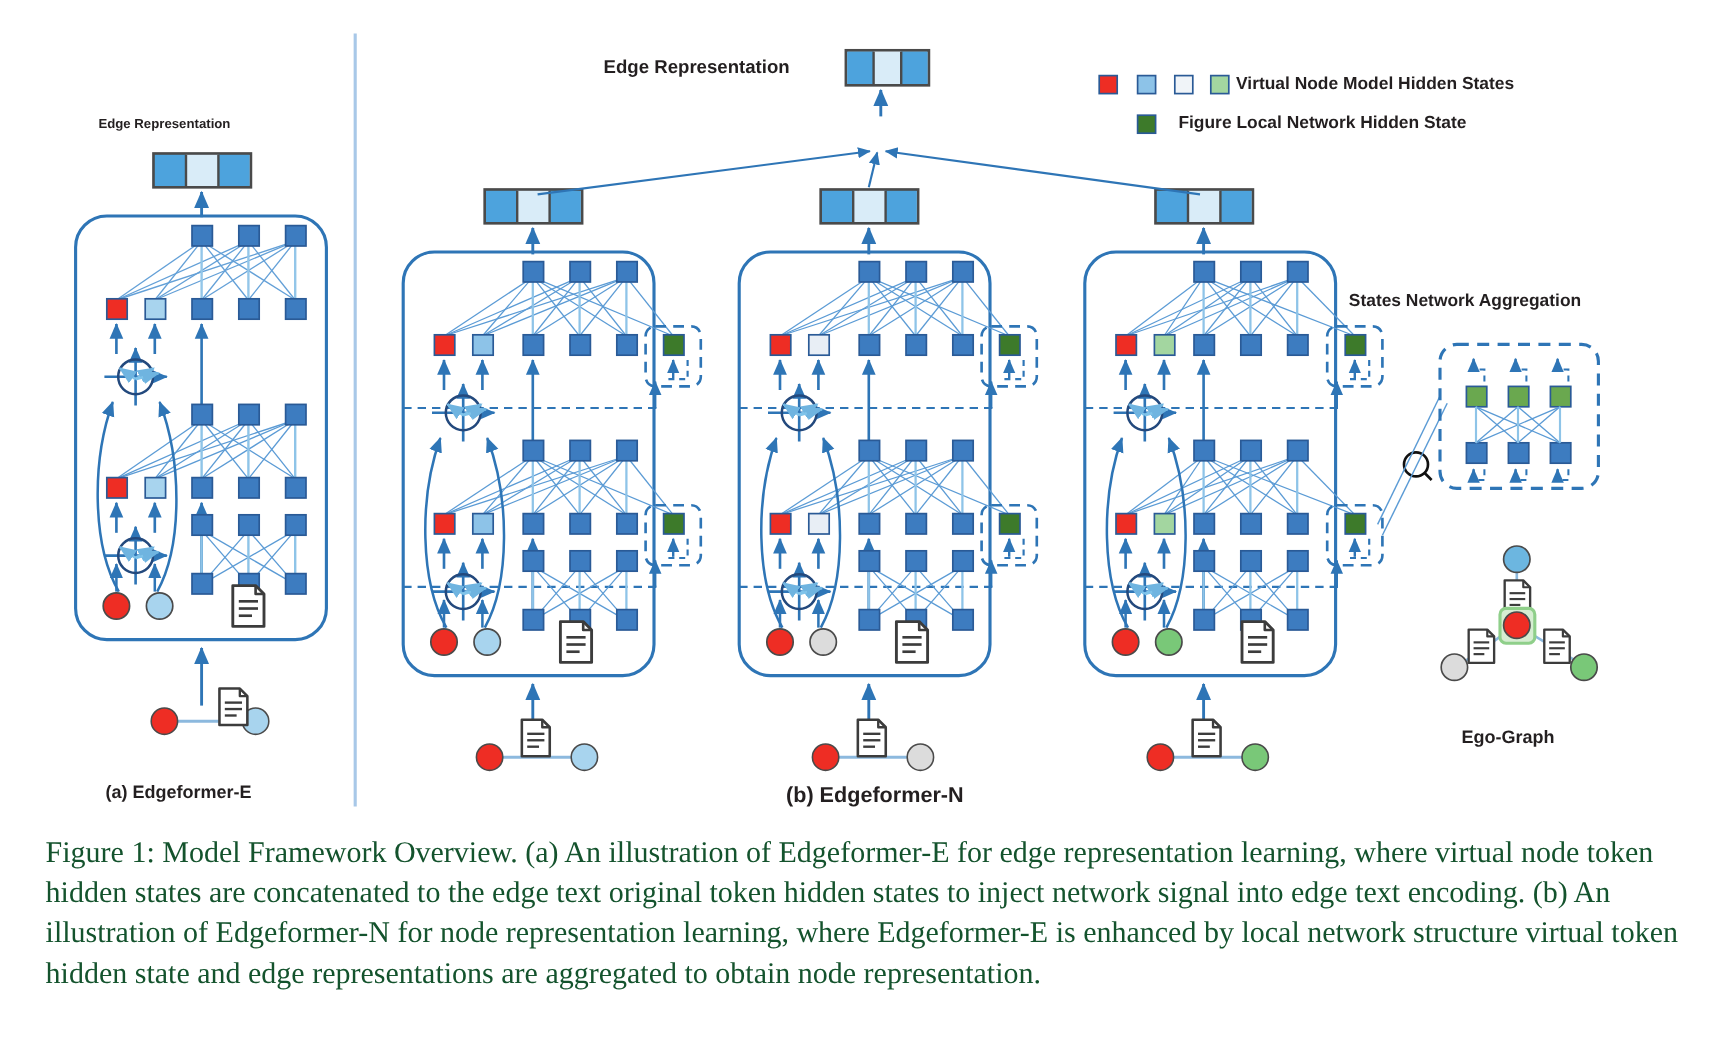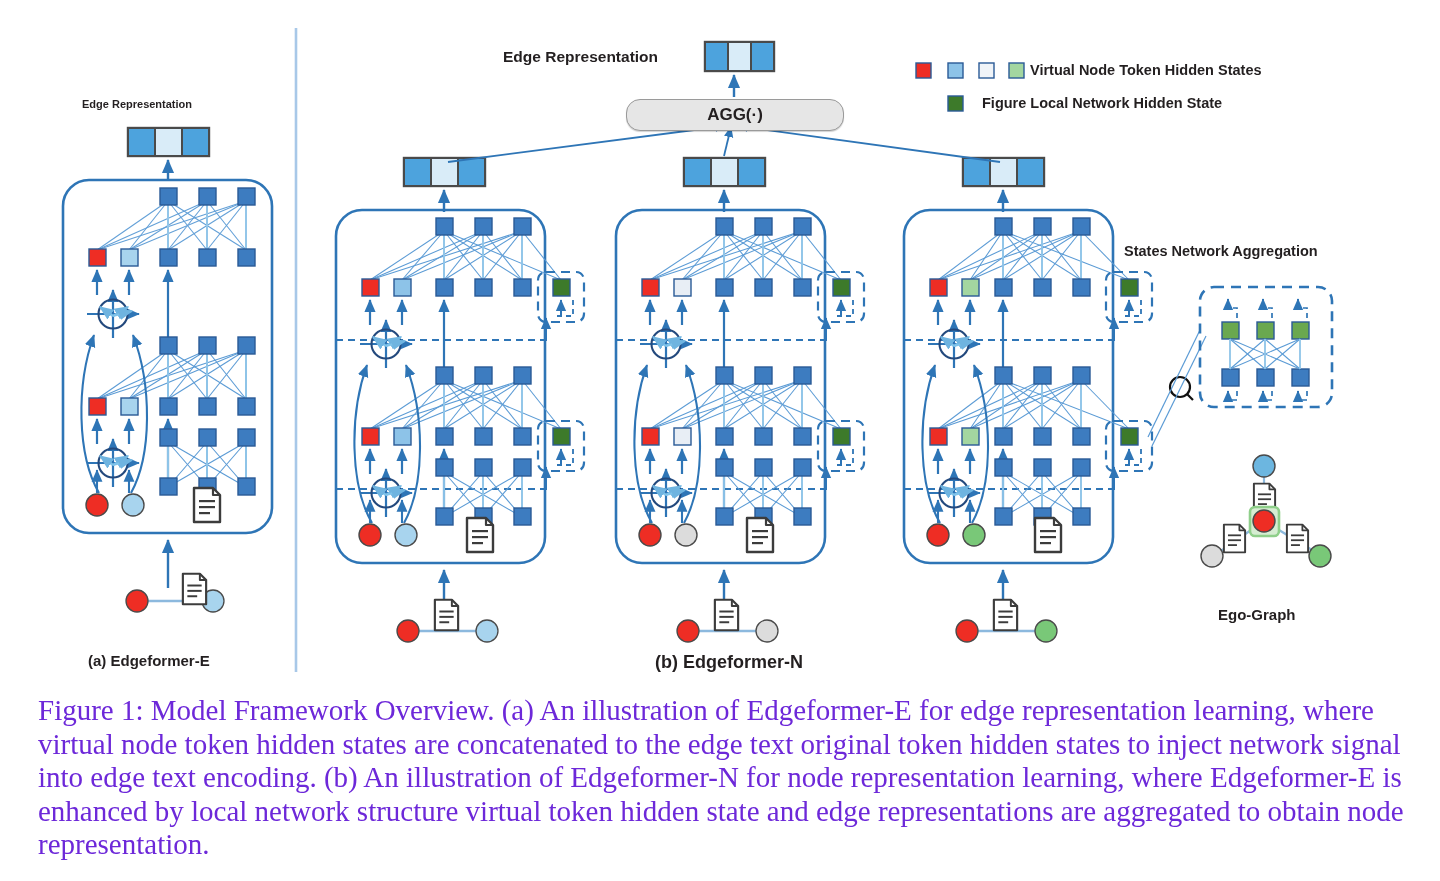--- a/index.html
+++ b/index.html
@@ -11,21 +11,21 @@
   .lbl-node-rep{left:503px;top:48px;font-size:15.5px;}
   .lbl-agg{left:626px;top:99px;width:216px;height:30px;background:#e6e6e6;border:1px solid #9a9a9a;border-radius:14px;
            display:flex;align-items:center;justify-content:center;font-size:17px;box-shadow:0 1px 1px rgba(0,0,0,.18);}
   .lbl-lna{left:1124px;top:243px;font-size:14.5px;}
   .lbl-ego{left:1218px;top:570px;font-size:15px;margin-top:36px;}
   .lbl-a{left:88px;top:652px;font-size:15px;}
   .lbl-b{left:655px;top:652px;font-size:18px;}
   .lg1{left:1030px;top:62px;font-size:14.5px;}
   .lg2{left:982px;top:95px;font-size:14.5px;}
   #caption{position:absolute;left:38px;top:694px;width:1368px;
-           font-family:"Liberation Serif",serif;font-size:29px;line-height:33.5px;color:#6d28d9;text-align:left;}
+           font-family:"Liberation Serif",serif;font-size:25px;line-height:33.5px;color:#14532d;text-align:left;}
 </style>
 </head>
 <body>
 
 <div id="figure">
 
   <svg class="canvas" viewBox="0 0 1440 690">
     <defs>
       <marker id="ah" markerWidth="7" markerHeight="7" refX="5.6" refY="3" orient="auto">
         <path d="M0,0.4 L6,3 L0,5.6 Z" fill="#2e75b6"></path>
@@ -672,22 +672,21 @@
       <rect x="916" y="63" width="15" height="15" fill="#ee2d24" stroke="#2a5a96" stroke-width="1.4"></rect>
       <rect x="948" y="63" width="15" height="15" fill="#8dc3e8" stroke="#2a5a96" stroke-width="1.4"></rect>
       <rect x="979" y="63" width="15" height="15" fill="#f0f4f8" stroke="#2a5a96" stroke-width="1.4"></rect>
       <rect x="1009" y="63" width="15" height="15" fill="#a3d6a0" stroke="#2a5a96" stroke-width="1.4"></rect>
       <rect x="948" y="96" width="15" height="15" fill="#3d7a2a" stroke="#2a5a96" stroke-width="1.4"></rect>
     </g>
   </svg>
 
   <div class="lbl lbl-edge-rep">Edge Representation</div>
   <div class="lbl lbl-node-rep">Edge Representation</div>
-  <div class="lbl lbl-agg">AGG(·)</div>
   <div class="lbl lbl-lna">States Network Aggregation</div>
   <div class="lbl lbl-ego">Ego-Graph</div>
   <div class="lbl lbl-a">(a) Edgeformer-E</div>
   <div class="lbl lbl-b">(b) Edgeformer-N</div>
-  <div class="lbl lg1">Virtual Node Token Hidden States</div>
+  <div class="lbl lg1">Virtual Node Model Hidden States</div>
   <div class="lbl lg2">Figure Local Network Hidden State</div>
 
   <div id="caption">Figure 1: Model Framework Overview. (a) An illustration of Edgeformer-E for edge representation learning, where virtual node token hidden states are concatenated to the edge text original token hidden states to inject network signal into edge text encoding. (b) An illustration of Edgeformer-N for node representation learning, where Edgeformer-E is enhanced by local network structure virtual token hidden state and edge representations are aggregated to obtain node representation.</div>
 </div>
 
 </body></html>

